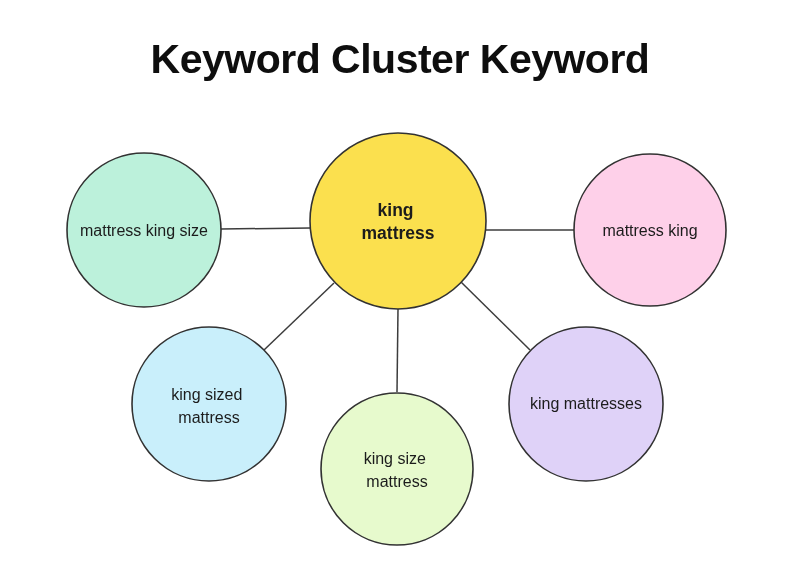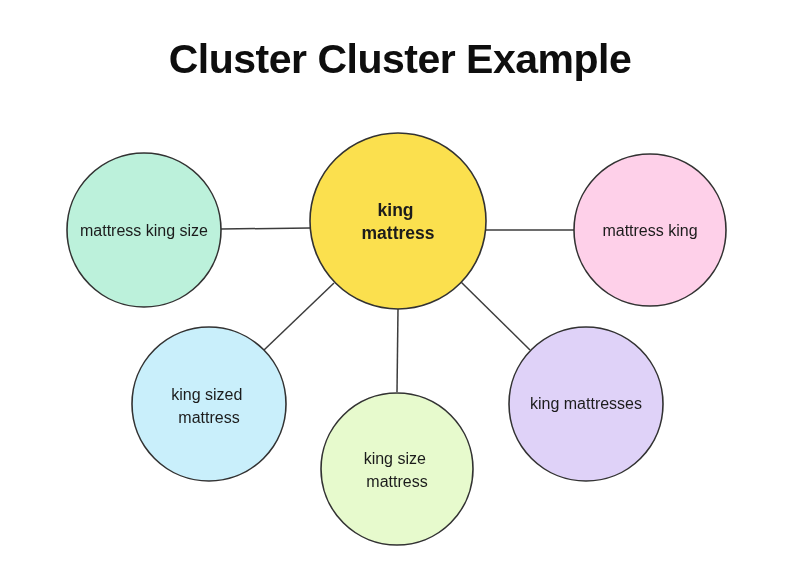--- a/index.html
+++ b/index.html
@@ -52,21 +52,21 @@
   .node-text-center {
     font-size: 17.5px;
     font-weight: 600;
   }
 </style>
 </head>
 <body>
 
 <div class="stage">
 
-  <h1 class="title">Cluster Cluster Example</h1>
+  <h1 class="title">Keyword Cluster Keyword</h1>
 
   <svg class="diagram-svg" width="800" height="582" viewBox="0 0 800 582" xmlns="http://www.w3.org/2000/svg">
 
     <g>
       <line class="edge" x1="221" y1="229" x2="310" y2="228" stroke="#3C3C3C"></line>
       <line class="edge" x1="486" y1="230" x2="574" y2="230" stroke="#3C3C3C"></line>
       <line class="edge" x1="334" y1="283" x2="264" y2="350" stroke="#3C3C3C"></line>
       <line class="edge" x1="398" y1="309" x2="397" y2="392" stroke="#3C3C3C"></line>
       <line class="edge" x1="461" y1="282" x2="530" y2="350" stroke="#3C3C3C"></line>
     </g>

